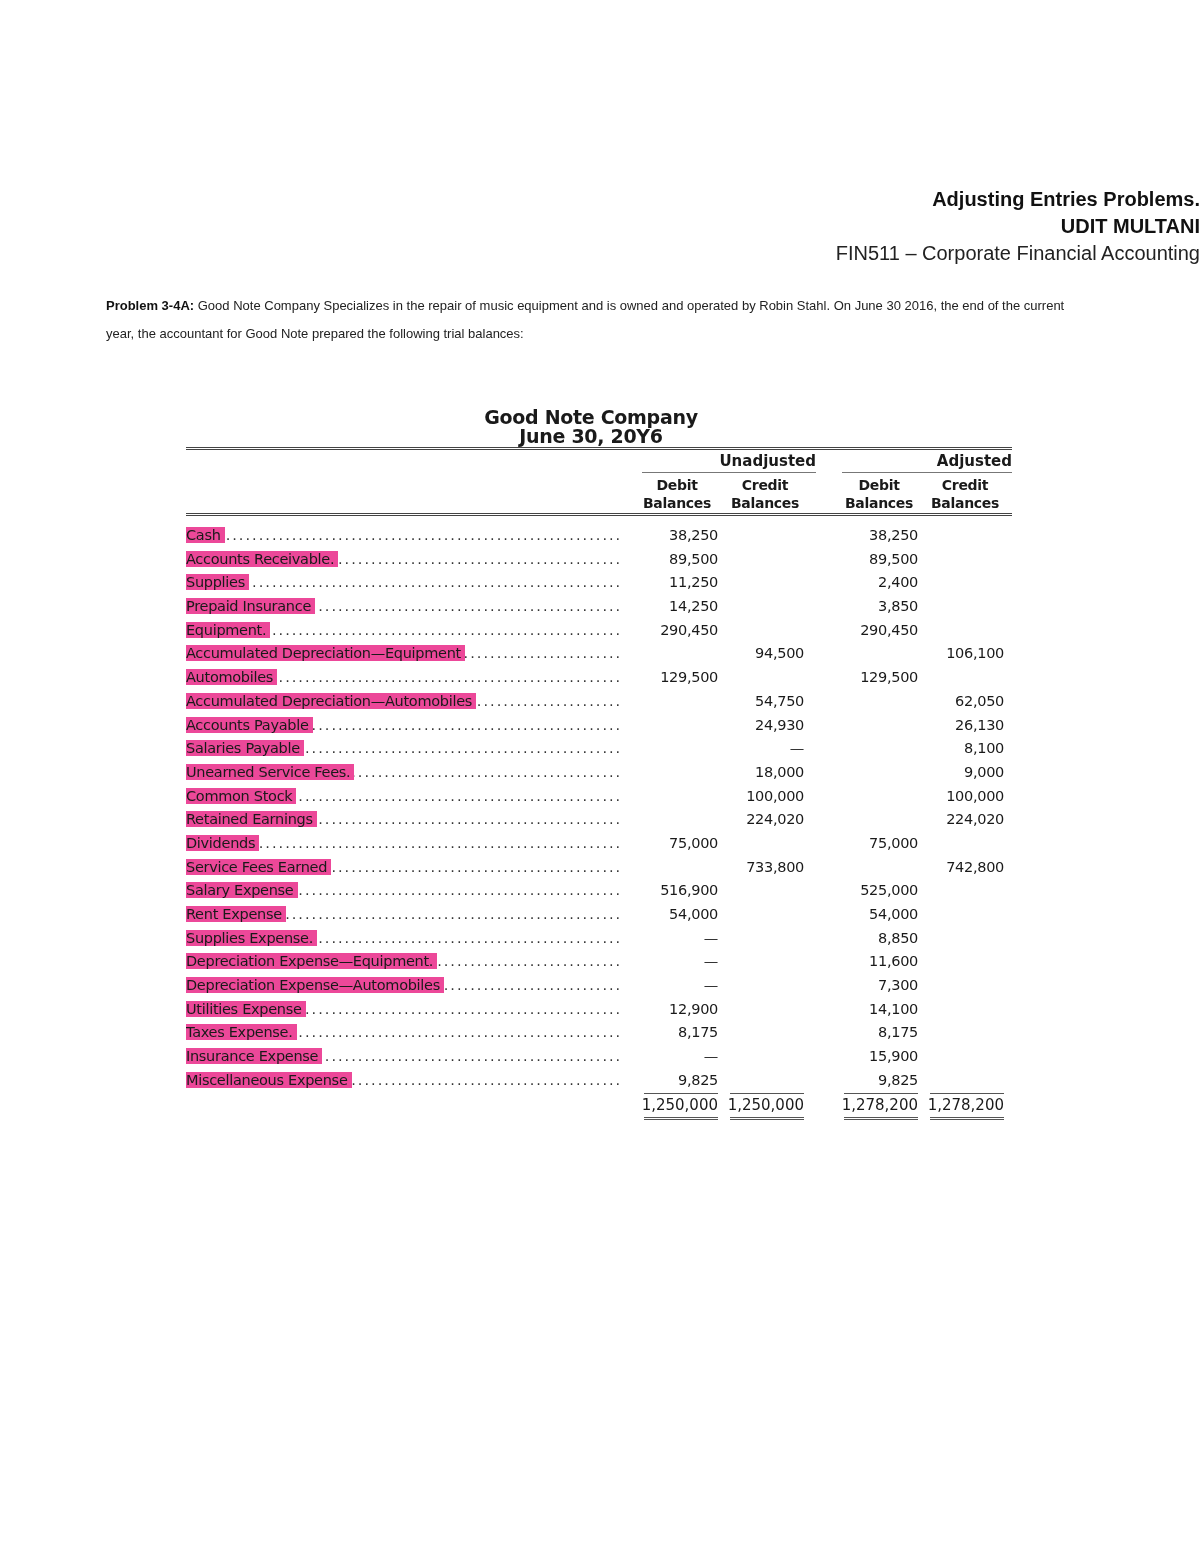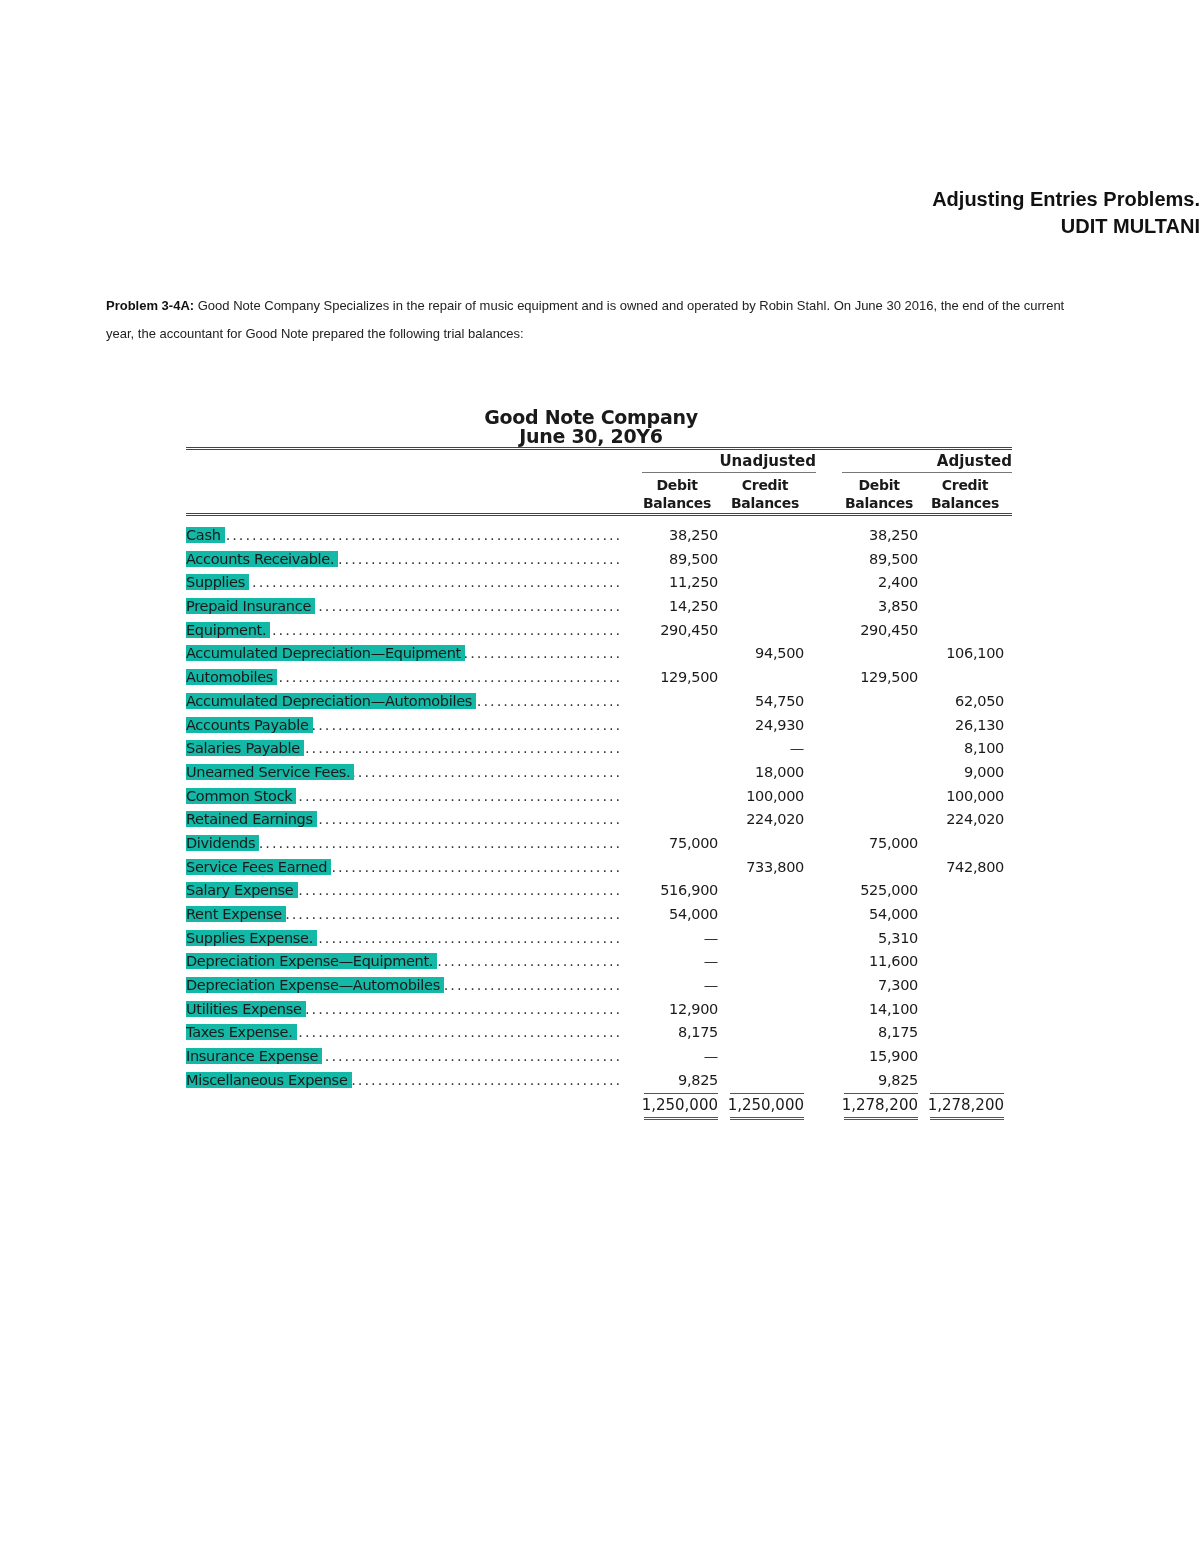--- a/index.html
+++ b/index.html
@@ -20,35 +20,36 @@
   .colhead { position: relative; height: 62px; }
   .grp { position: absolute; top: 2px; text-align: right; font-weight: bold; font-size: 15px;
          border-bottom: 1px solid #777; padding-bottom: 2px; }
   .grp.unadj { left: 456px; width: 174px; }
   .grp.adj { left: 656px; width: 170px; }
   .sub { position: absolute; top: 26px; width: 82px; text-align: center; font-weight: bold;
          font-size: 14px; line-height: 18px; letter-spacing: -0.3px; }
   .rows { margin-top: 8px; }
   .row { position: relative; height: 23.7px; line-height: 23.7px; font-size: 14.5px; letter-spacing: -0.3px; }
   .acct { position: absolute; left: 0; width: 436px; overflow: hidden; white-space: nowrap; }
-  .acct .name { background: #14b8a6; padding-right: 4px; position: relative; z-index: 1; }
+  .acct .name { background: #ec4899; padding-right: 4px; position: relative; z-index: 1; }
   .acct .dots { position: absolute; left: 0; right: 0; top: 0; letter-spacing: 2px; color: #333; white-space: nowrap; }
   .num { position: absolute; width: 90px; text-align: right; }
   .c1 { left: 442px; } .c2 { left: 528px; } .c3 { left: 642px; } .c4 { left: 728px; }
   .dash { color: #333; }
   .ul { position: absolute; height: 0; border-top: 1px solid #555; width: 74px; }
   .dul { position: absolute; height: 0; border-top: 3px double #555; width: 74px; }
   .totals { position: relative; height: 30px; }
 </style>
 </head>
 <body>
 
 <div class="header">
   <div class="t1">Adjusting Entries Problems.</div>
   <div class="t2">UDIT MULTANI</div>
+  <div class="t3">FIN511 – Corporate Financial Accounting</div>
 </div>
 
 <div class="problem">
   <span class="lbl">Problem 3-4A:</span><span> Good Note Company Specializes in the repair of music equipment and is owned and operated by Robin Stahl. On June 30 2016, the end of the current year, the accountant for Good Note prepared the following trial balances:</span>
 </div>
 
 <div class="tb">
   <div class="tb-title">
     <div>Good Note Company</div>
     <div>June 30, 20Y6</div>
@@ -193,21 +194,21 @@
         <div class="acct"><span class="dots">......................................................................................</span><span class="name">Rent Expense</span></div>
         <span class="num c1">54,000</span>
         <span class="num c2"></span>
         <span class="num c3">54,000</span>
         <span class="num c4"></span>
       </div>
       <div class="row">
         <div class="acct"><span class="dots">......................................................................................</span><span class="name">Supplies Expense.</span></div>
         <span class="num c1 dash">—</span>
         <span class="num c2"></span>
-        <span class="num c3">5,310</span>
+        <span class="num c3">8,850</span>
         <span class="num c4"></span>
       </div>
       <div class="row">
         <div class="acct"><span class="dots">......................................................................................</span><span class="name">Depreciation Expense—Equipment.</span></div>
         <span class="num c1 dash">—</span>
         <span class="num c2"></span>
         <span class="num c3">11,600</span>
         <span class="num c4"></span>
       </div>
       <div class="row">

